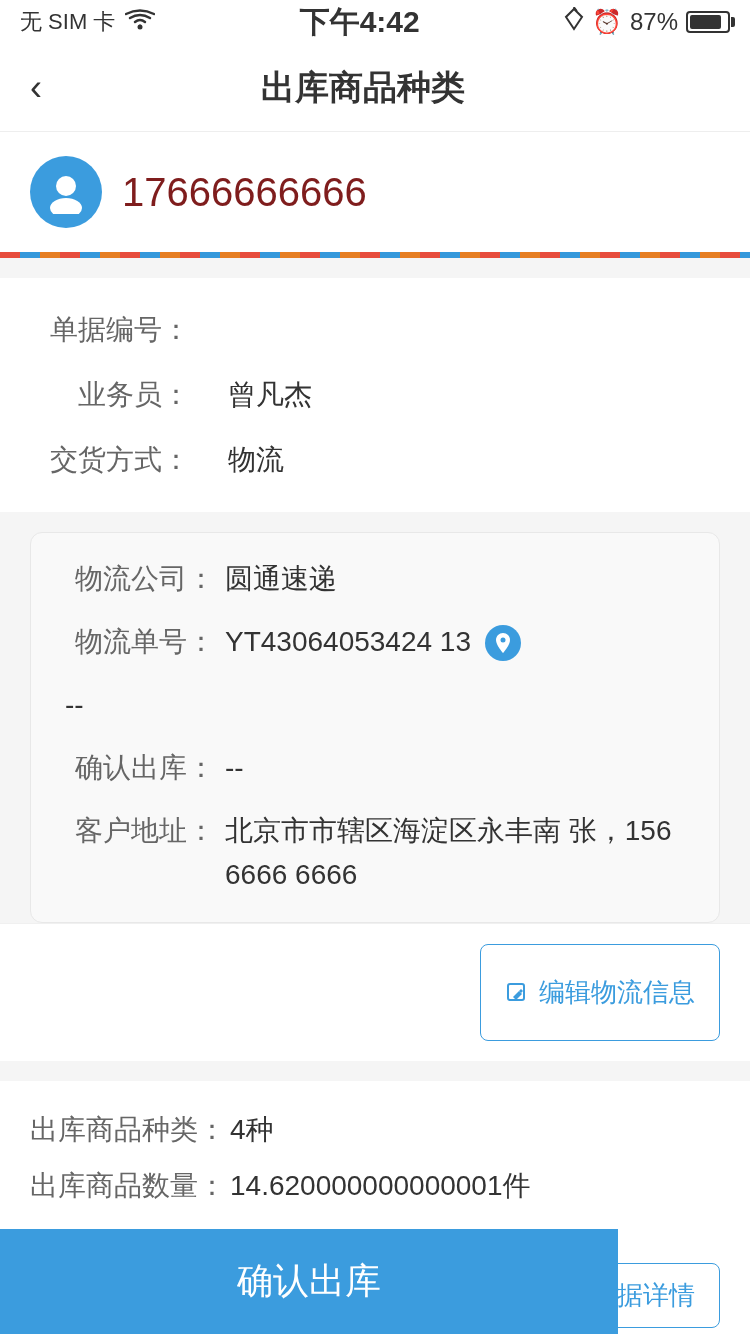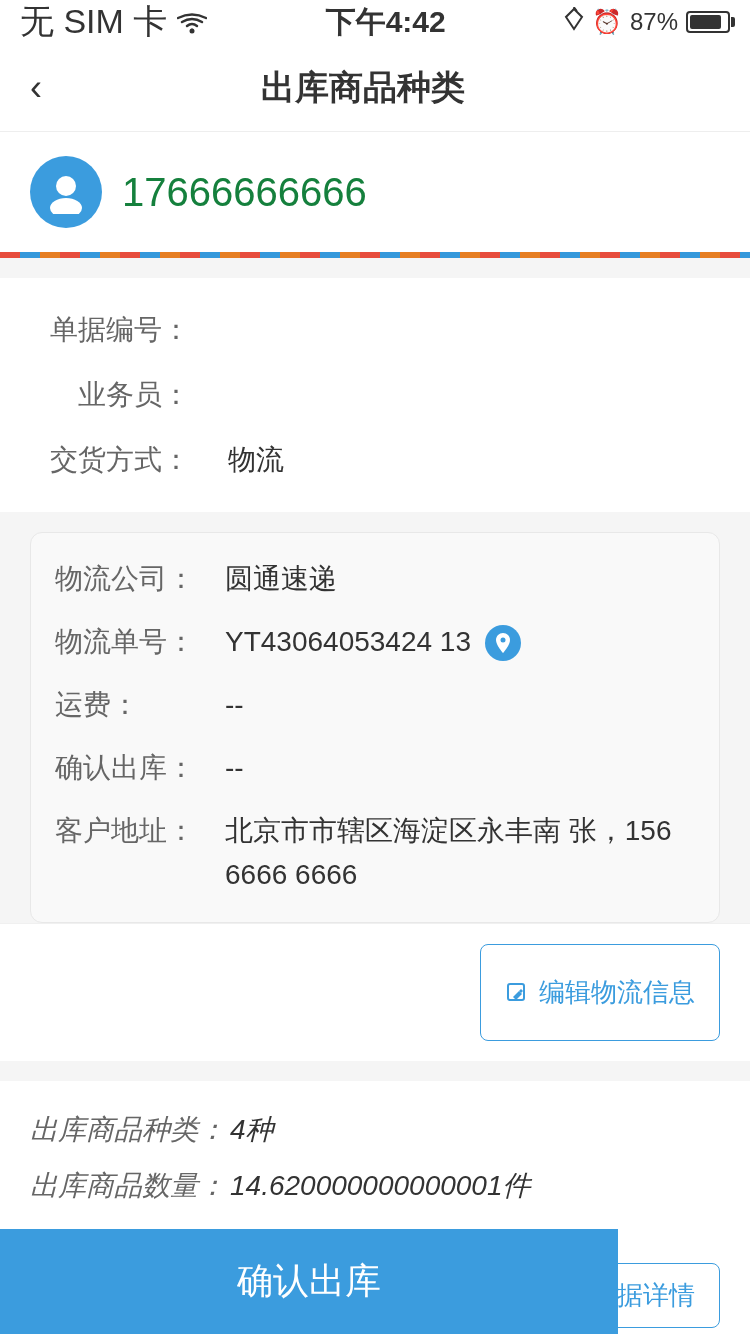--- a/index.html
+++ b/index.html
@@ -16,21 +16,21 @@
     .status-bar {
       height: 44px;
       background: #fff;
       display: flex;
       align-items: center;
       justify-content: space-between;
       padding: 0 20px;
       font-size: 28px;
       font-weight: 500;
     }
-    .status-left { font-size: 34px; display: flex; align-items: center; gap: 10px; }
+    .status-left { font-size: 22px; display: flex; align-items: center; gap: 10px; }
     .status-center { font-size: 30px; font-weight: 600; }
     .status-right { display: flex; align-items: center; gap: 8px; font-size: 24px; }
     .battery-icon {
       width: 44px; height: 22px; border: 2px solid #333; border-radius: 4px; position: relative; display: inline-flex; align-items: center; padding: 2px;
     }
     .battery-icon::after {
       content: ''; position: absolute; right: -7px; top: 50%; transform: translateY(-50%);
       width: 4px; height: 10px; background: #333; border-radius: 0 2px 2px 0;
     }
     .battery-fill { height: 100%; width: 87%; background: #333; border-radius: 2px; }
@@ -81,21 +81,21 @@
     .avatar {
       width: 72px; height: 72px;
       background: #3b9cde;
       border-radius: 50%;
       display: flex; align-items: center; justify-content: center;
     }
     .avatar svg { width: 44px; height: 44px; }
     .customer-phone {
       font-size: 40px;
       font-weight: 500;
-      color: #15803d;
+      color: #7f1d1d;
     }
 
     
     .info-section {
       background: #fff;
       margin-top: 20px;
       padding: 30px 30px;
     }
     .info-row {
       display: flex;
@@ -130,21 +130,21 @@
       display: flex;
       align-items: flex-start;
       margin-bottom: 18px;
       font-size: 28px;
       line-height: 1.6;
     }
     .logistics-row:last-child { margin-bottom: 0; }
     .logistics-label {
       color: #666;
       min-width: 160px;
-      text-align: left;
+      text-align: right;
       flex-shrink: 0;
     }
     .logistics-value {
       color: #333;
       flex: 1;
       margin-left: 10px;
       display: flex;
       align-items: center;
       gap: 14px;
     }
@@ -192,21 +192,20 @@
 
     
     .stats-section {
       background: #fff;
       padding: 30px 30px 20px;
     }
     .stats-row {
       display: flex;
       margin-bottom: 18px;
       font-size: 28px;
-      font-style: italic;
     }
     .stats-label {
       color: #666;
       min-width: 200px;
     }
     .stats-value {
       color: #333;
     }
 
     
@@ -300,20 +299,21 @@
 </div>
 
 <div class="dashed-border"></div>
 
 <div class="info-section">
   <div class="info-row">
     <span class="info-label">单据编号：</span>
   </div>
   <div class="info-row">
     <span class="info-label">业务员：</span>
+    <span class="info-value">曾凡杰</span>
   </div>
   <div class="info-row">
     <span class="info-label">交货方式：</span>
     <span class="info-value">物流</span>
   </div>
 </div>
 
 <div class="logistics-card">
   <div class="logistics-row">
     <span class="logistics-label">物流公司：</span>
@@ -325,21 +325,20 @@
       <span>YT43064053424 13</span>
       <span class="location-icon">
         <svg width="18" height="22" viewBox="0 0 18 22" fill="none">
           <path d="M9 1C5.134 1 2 4.134 2 8c0 5.25 7 13 7 13s7-7.75 7-13c0-3.866-3.134-7-7-7z" fill="white"></path>
           <circle cx="9" cy="8" r="2.5" fill="#3b9cde"></circle>
         </svg>
       </span>
     </span>
   </div>
   <div class="logistics-row">
-    <span class="logistics-label">运费：</span>
     <span class="logistics-value">--</span>
   </div>
   <div class="logistics-row">
     <span class="logistics-label">确认出库：</span>
     <span class="logistics-value">--</span>
   </div>
   <div class="logistics-row">
     <span class="logistics-label">客户地址：</span>
     <span class="address-value">北京市市辖区海淀区永丰南  张，156 6666 6666</span>
   </div>

